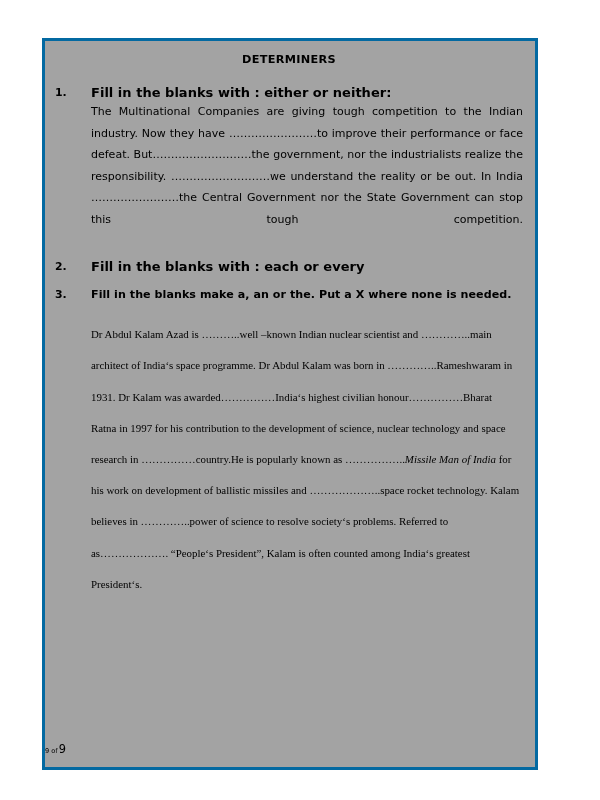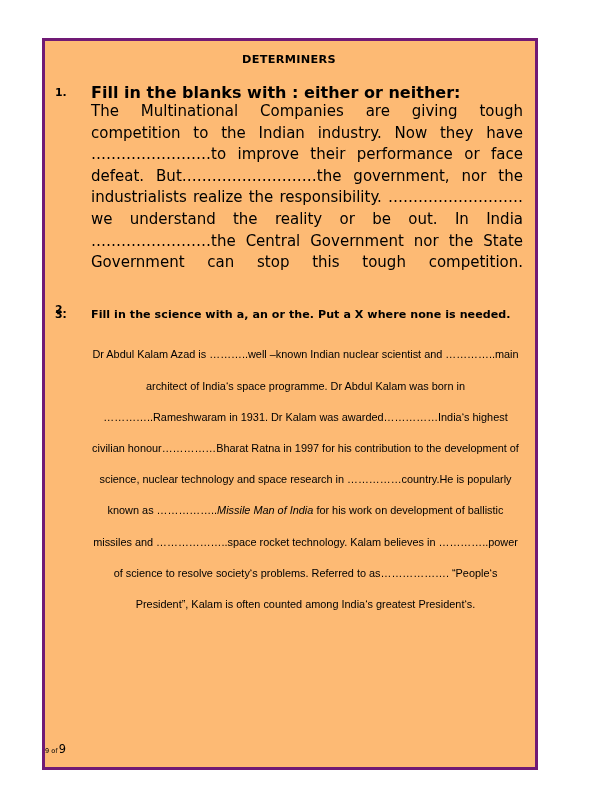--- a/index.html
+++ b/index.html
@@ -15,22 +15,22 @@
     -webkit-font-smoothing: antialiased;
   }
 
   .page-sheet {
     position: absolute;
     left: 42px;
     top: 38px;
     width: 496px;
     height: 732px;
     box-sizing: border-box;
-    border: 3px solid #701a75;
-    background: #fdba74;
+    border: 3px solid #0369a1;
+    background: #a3a3a3;
     overflow: hidden;
   }
 
   .page-inner {
     position: relative;
     width: 100%;
     height: 100%;
     box-sizing: border-box;
     padding: 6px 11px 0 9px;
   }
@@ -57,49 +57,49 @@
     left: 1px;
     top: 0;
     font-weight: bold;
     font-size: 10.9px;
     line-height: 17px;
   }
 
   .q-heading {
     margin-left: 37px;
     font-weight: bold;
-    font-size: 16px;
+    font-size: 13px;
     line-height: 17px;
     letter-spacing: 0.02px;
   }
 
   .q-body {
     margin-left: 37px;
     margin-top: 0;
-    font-size: 15px;
+    font-size: 11px;
     line-height: 21.6px;
     text-align: justify;
     text-justify: inter-word;
     padding-right: 1px;
   }
   
   .q-body::after {
     content: "";
     display: inline-block;
     width: 100%;
   }
 
   
   .q-body-wide {
     margin-left: 37px;
     margin-top: 16px;
     font-size: 10.9px;
     line-height: 31.2px;
-    text-align: center;
-    font-family: Liberation Sans, sans-serif;
+    text-align: left;
+    font-family: Liberation Serif, serif;
     padding-right: 4px;
   }
   .q-body-wide em {
     font-style: italic;
   }
 
   .q3-heading {
     margin-left: 37px;
     font-weight: bold;
     font-size: 11.1px;
@@ -135,25 +135,26 @@
     <div class="doc-title">DETERMINERS</div>
 
     <div class="question q1">
       <span class="q-number">1.</span>
       <div class="q-heading">Fill in the blanks with : either or neither:</div>
       <div class="q-body">The Multinational Companies are giving tough competition to the Indian industry. Now they have ……………………to improve their performance or face defeat. But………………………the government, nor the industrialists realize the responsibility. ………………………we understand the reality or be out. In India ……………………the Central Government nor the State Government can stop this tough competition.</div>
     </div>
 
     <div class="question q2">
       <span class="q-number">2.</span>
+      <div class="q-heading">Fill in the blanks with : each or every</div>
     </div>
 
     <div class="question q3">
       <span class="q-number">3.</span>
-      <div class="q3-heading">Fill in the science with a, an or the. Put a X where none is needed.</div>
+      <div class="q3-heading">Fill in the blanks make a, an or the. Put a X where none is needed.</div>
       <div class="q-body-wide">
         <span>Dr Abdul Kalam Azad is ………..well –known Indian nuclear scientist and …………..main architect of India‘s space programme. Dr Abdul Kalam was born in …………..Rameshwaram in 1931. Dr Kalam was awarded……………India‘s highest civilian honour……………Bharat Ratna in 1997 for his contribution to the development of science, nuclear technology and space research in ……………country.He is popularly known as ……………..</span><em>Missile Man of India</em><span> for his work on development of ballistic missiles and ………………..space rocket technology. Kalam believes in …………..power of science to resolve society‘s problems. Referred to as………………. “People‘s President”, Kalam is often counted among India‘s greatest President‘s.</span>
       </div>
     </div>
 
     <div class="page-footer">
       <span class="footer-small">9 of</span><span class="footer-big">9</span>
     </div>
 
   </div>

